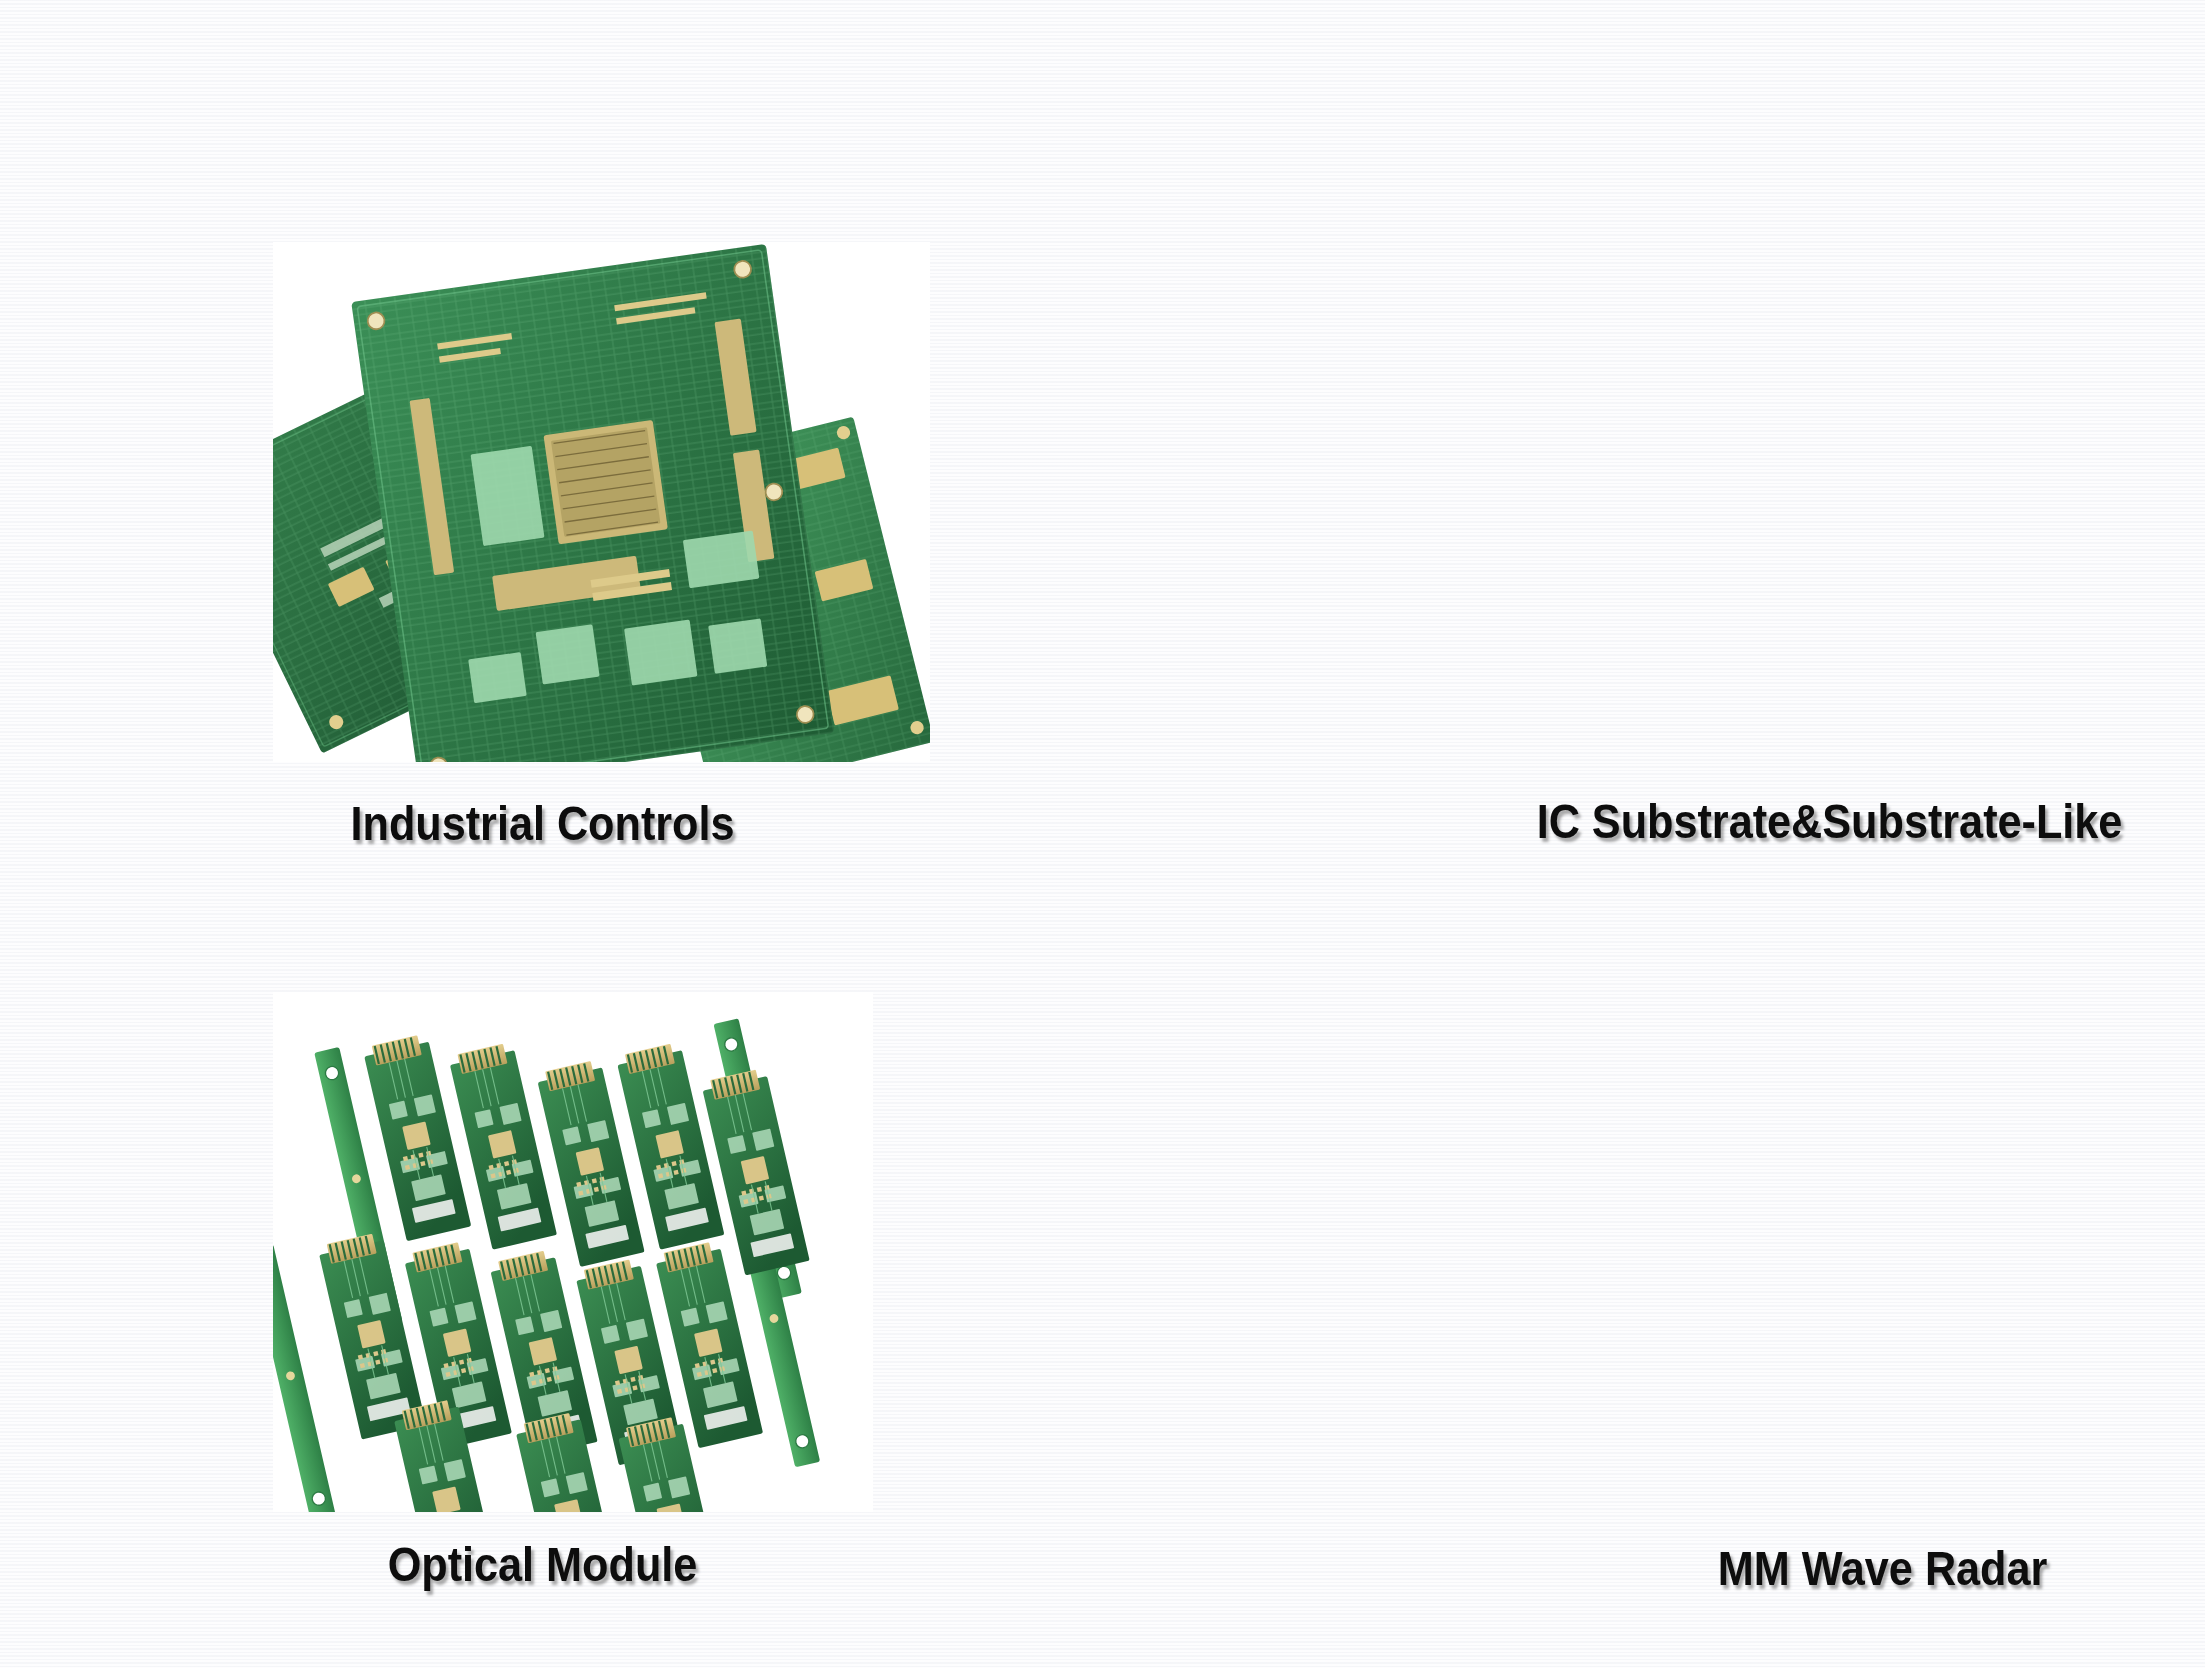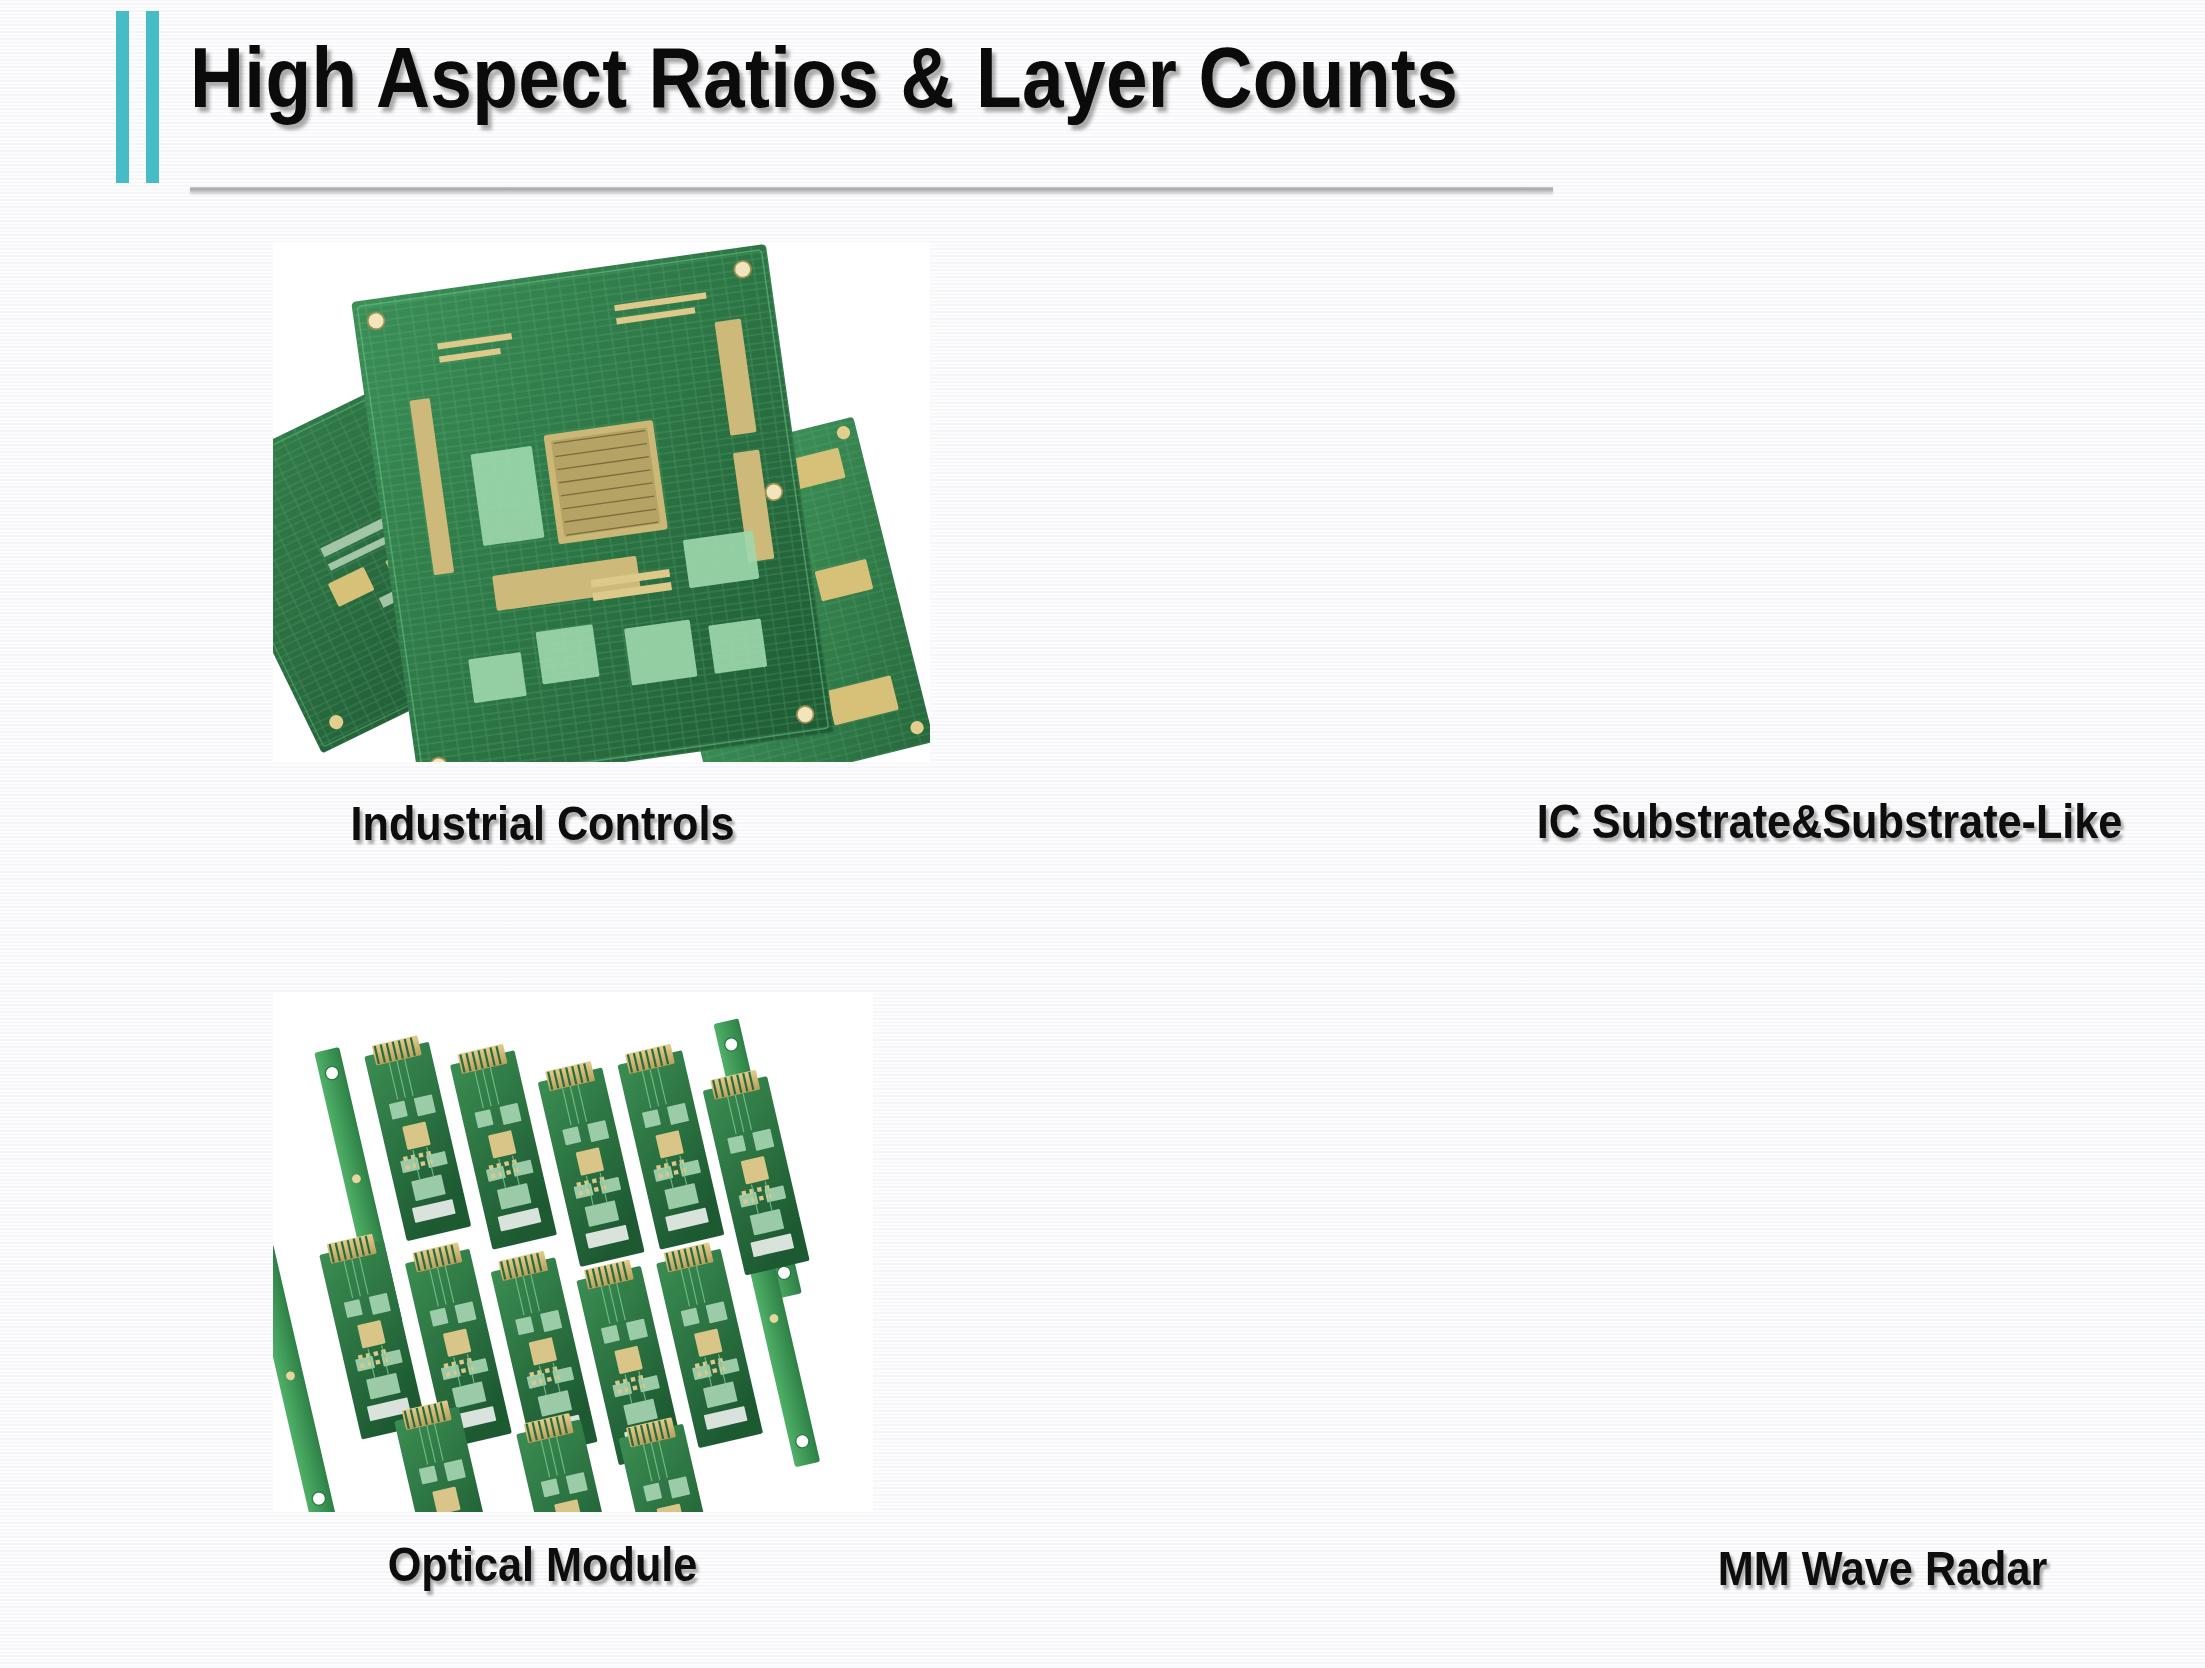--- a/index.html
+++ b/index.html
@@ -109,26 +109,20 @@
 
   #photo-optical-module      { left: 273px;  top: 8.8px;  width: 600px; height: 520px; }
   #cap-optical-module        { left: 0px;    top: 558px; }
   #cap-mm-wave-radar         { left: 229px;  top: 562px; }
 </style>
 </head>
 <body>
 
 <div id="slide">
 
-  <div id="title-block">
-    <div id="accent-bar-1" class="accent-bar"></div>
-    <div id="accent-bar-2" class="accent-bar"></div>
-    <div id="page-title">High Aspect Ratios &amp; Layer Counts</div>
-    <div id="title-rule"></div>
-  </div>
 
   <div id="product-grid">
 
     <div id="card-ic-substrate" class="product-card">
 
       <div id="cap-ic-substrate" class="product-caption">IC Substrate&amp;Substrate-Like</div>
     </div>
 
     <div id="card-industrial-controls" class="product-card">
       <div id="photo-industrial-controls" class="photo-frame">

